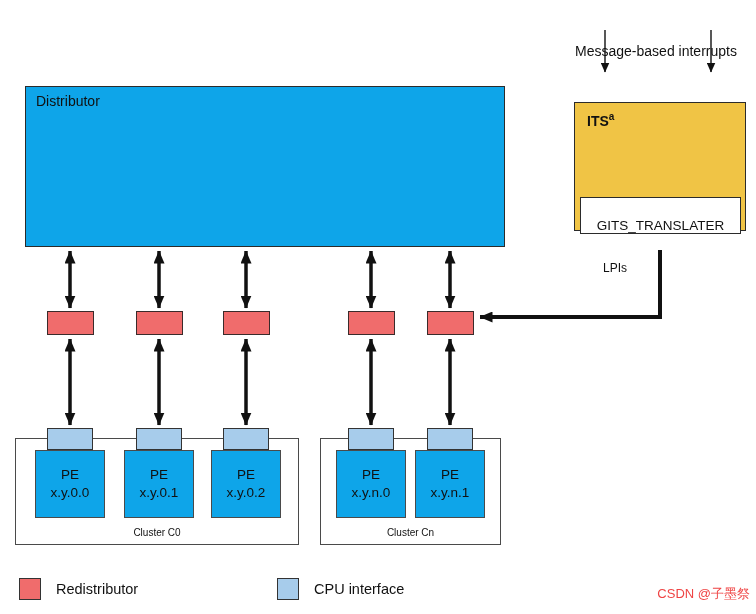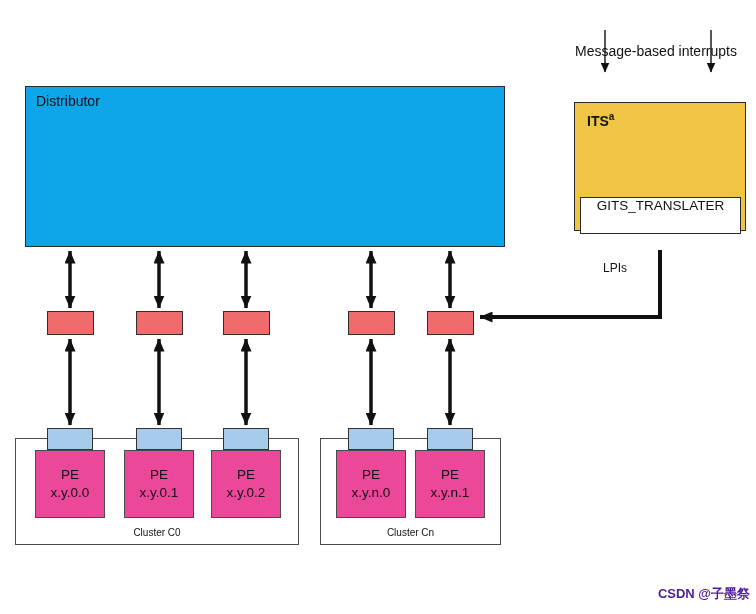--- a/index.html
+++ b/index.html
@@ -21,42 +21,42 @@
   }
   #its-box{
     left:574px;top:86px;width:172px;height:129px;
     background:#F0C445;border:1px solid #2b2b2b;
     padding:8px 0 0 12px;font-size:14px;font-weight:bold;margin-top:16px;
   }
   #its-box sup{font-size:10px;font-weight:bold;}
   #gits-box{
     left:580px;top:197px;width:161px;height:37px;
     background:#ffffff;border:1px solid #2b2b2b;
-    display:flex;align-items:flex-start;justify-content:center;
+    display:flex;align-items:flex-end;justify-content:center;
     font-size:13.5px;
   }
   #msg-title{
     left:556px;top:1px;width:200px;
     font-size:14px;text-align:center;white-space:nowrap;margin-top:42px;
   }
   #lpis-label{
     left:603px;top:261px;font-size:12px;
   }
 
   .redistributor{
     width:47px;height:24px;top:311px;
     background:#F06C6C;border:1.5px solid #3a2b2b;
   }
   .cpuif{
     width:46px;height:22px;top:428px;
     background:#A7CCEB;border:1px solid #333;
   }
   .pe{
     width:70px;height:68px;top:450px;
-    background:#ec4899;border:1px solid #4a4a4a;
+    background:#0ea5e9;border:1px solid #4a4a4a;
     display:flex;flex-direction:column;align-items:center;justify-content:center;
     font-size:13.5px;line-height:1.35;
   }
   .cluster{
     top:438px;height:107px;
     border:1px solid #4a4a4a;background:transparent;
   }
   .cluster .cluster-label{
     position:absolute;left:0;right:0;bottom:6px;
     text-align:center;font-size:10px;
@@ -68,21 +68,21 @@
   .legend-item{position:absolute;display:flex;align-items:center;gap:15px;}
   #legend-redistributor{left:19px;top:2px;}
   #legend-cpu{left:277px;top:2px;}
   .swatch{width:22px;height:22px;border:1px solid #333;box-sizing:border-box;}
   .swatch.red{background:#F06C6C;}
   .swatch.blue{background:#A7CCEB;}
   .legend-item span.lbl{font-size:14.5px;}
 
   #watermark{
     left:645px;top:585px;width:105px;
-    color:#4c1d95;font-size:13px;text-align:right;white-space:nowrap;font-weight:bold;
+    color:#ef4444;font-size:13px;text-align:right;white-space:nowrap;
   }
 </style>
 </head>
 <body>
 
 <div id="canvas">
 
   <svg id="arrows" width="756" height="614" viewBox="0 0 756 614">
     <defs>
       <marker id="ah" viewBox="0 0 13 11" markerWidth="13" markerHeight="11" refX="12.5" refY="5.5" orient="auto-start-reverse" markerUnits="userSpaceOnUse">
@@ -165,16 +165,26 @@
 
   <div class="abs pe" style="left:336px">
     <span>PE</span>
     <span>x.y.n.0</span>
   </div>
   <div class="abs pe" style="left:415px">
     <span>PE</span>
     <span>x.y.n.1</span>
   </div>
 
+  <div id="legend">
+    <div class="legend-item" id="legend-redistributor">
+      <div class="swatch red"></div>
+      <span class="lbl">Redistributor</span>
+    </div>
+    <div class="legend-item" id="legend-cpu">
+      <div class="swatch blue"></div>
+      <span class="lbl">CPU interface</span>
+    </div>
+  </div>
 
   <div class="abs" id="watermark">CSDN @子墨祭</div>
 
 </div>
 
 </body></html>

